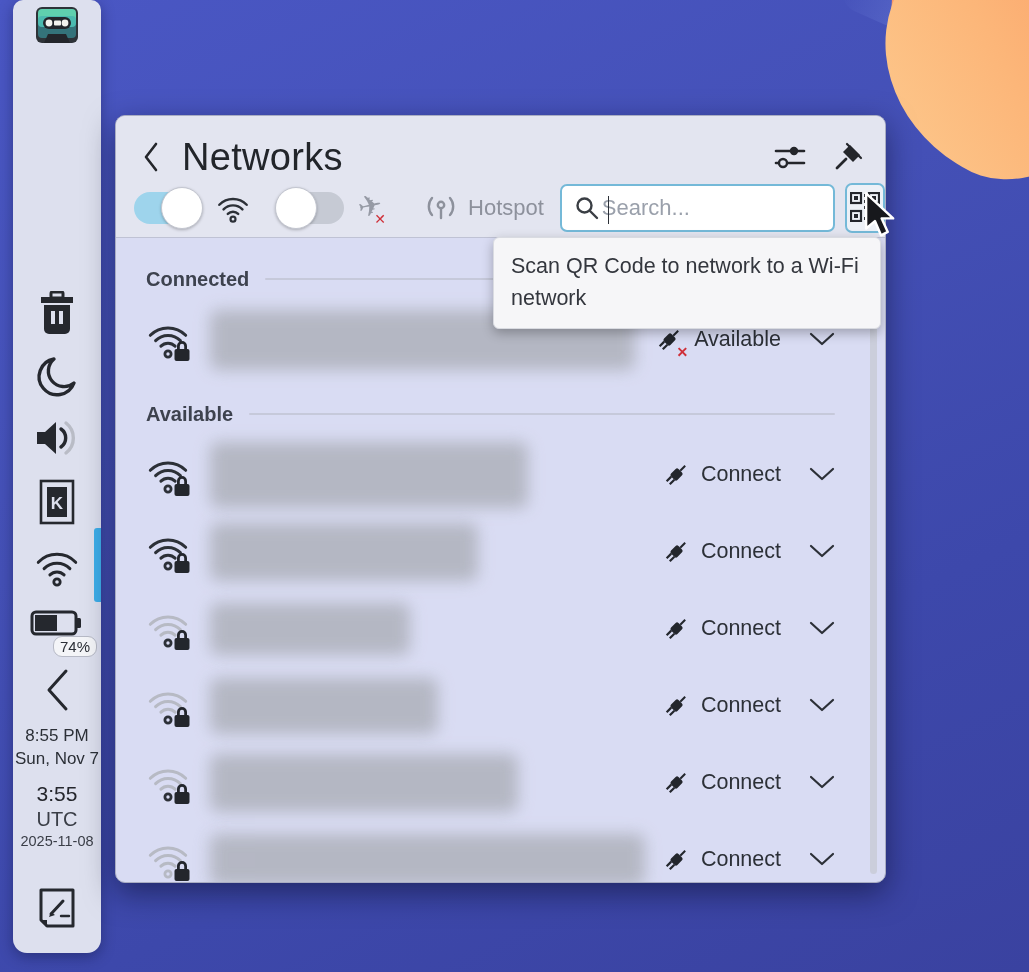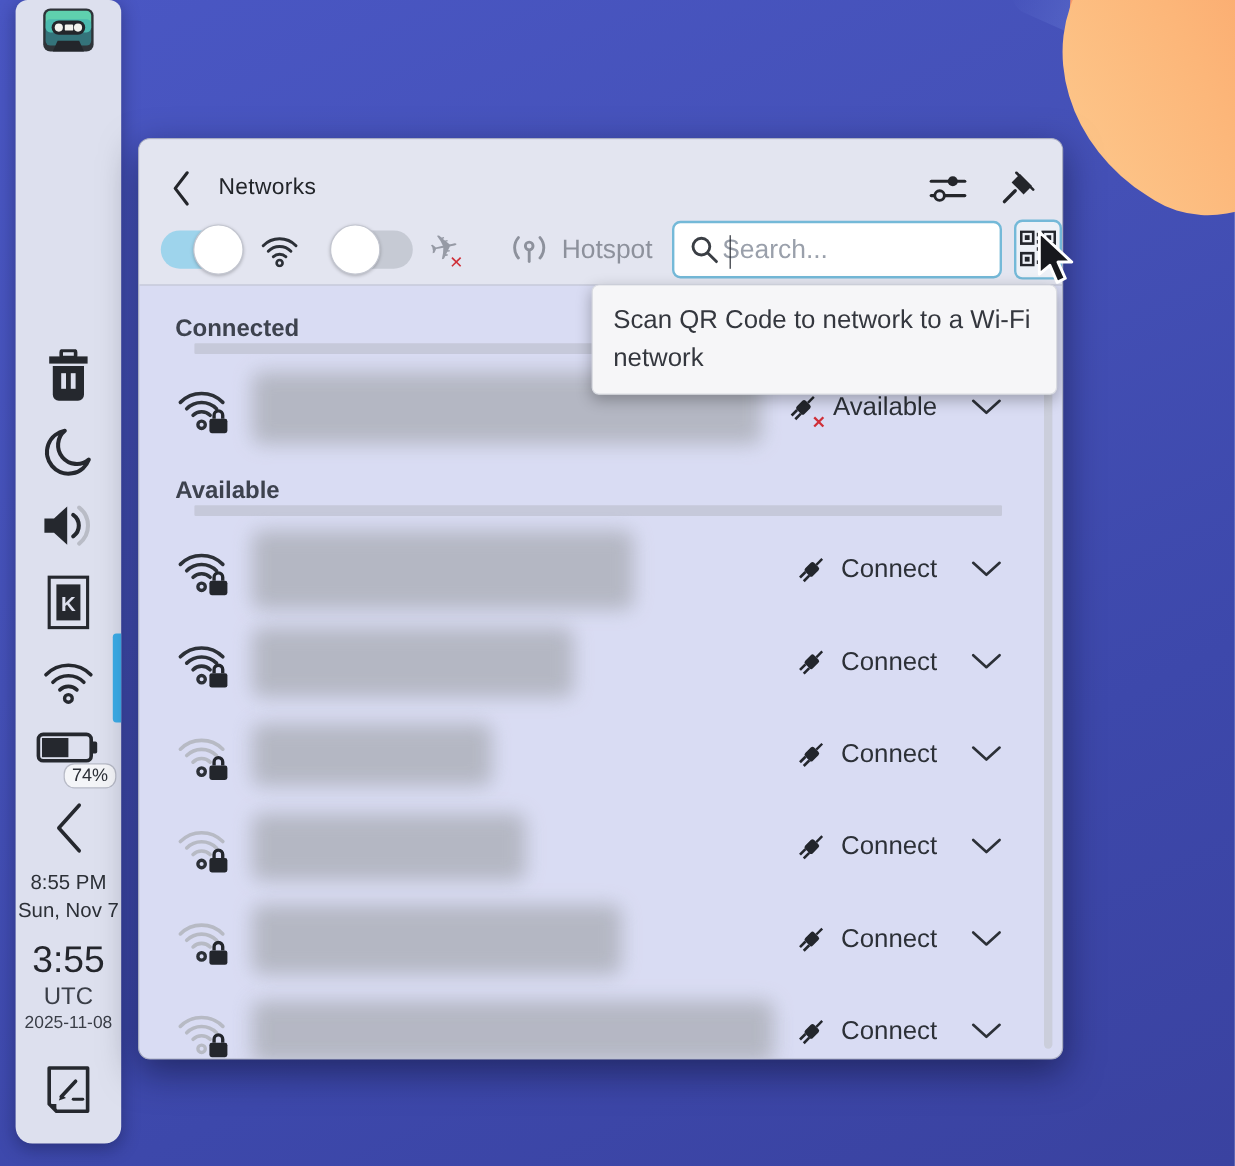--- a/index.html
+++ b/index.html
@@ -28,35 +28,35 @@
   .p-icon { position:absolute; left:50%; transform:translateX(-50%); display:flex;
     align-items:center; justify-content:center; }
   .active-strip { position:absolute; right:0; top:528px; width:7px; height:74px;
     background:#3daee9; border-radius:3px 0 0 3px; }
   .badge { position:absolute; left:40px; top:636px; background:#f4f5f8;
     border:1px solid #b7bac6; border-radius:9px; padding:1px 6px;
     font-size:15px; color:#2c3037; }
   .clock-a { position:absolute; left:0; right:0; top:725px; text-align:center;
     color:#2c3037; font-size:17px; line-height:1.35; }
   .clock-b { position:absolute; left:0; right:0; top:782px; text-align:center; color:#24262c; }
-  .clock-b .big { font-size:31px; line-height:1.15; }
+  .clock-b .big { font-size:21px; line-height:1.15; }
   .clock-b .zone { font-size:20px; color:#3a3e47; margin-top:2px; }
   .clock-b .date { font-size:14.5px; color:#3a3e47; margin-top:2px; }
 
   
   .popup { position:absolute; left:115px; top:115px; width:771px; height:768px;
     background:#d9dcf3; border:1px solid #a9adc2; border-radius:10px;
     box-shadow:0 10px 30px rgba(8,10,35,.5); overflow:hidden; }
   .popup-header { position:relative; height:122px; background:#e3e5f0;
     border-bottom:1px solid #bfc2d4; }
   .hdr-row { position:absolute; left:0; right:0; top:16px; height:50px;
     display:flex; align-items:center; }
   .back-btn { margin-left:26px; background:none; border:none; cursor:pointer;
     display:flex; align-items:center; }
-  .popup-title { font-size:19px; color:#22252a; margin-left:22px; letter-spacing:.3px; }
+  .popup-title { font-size:38px; color:#22252a; margin-left:22px; letter-spacing:.3px; }
   .hdr-actions { margin-left:auto; margin-right:22px; display:flex; gap:26px; align-items:center; }
   .icon-btn { background:none; border:none; cursor:pointer; display:flex; align-items:center; }
 
   .toolbar { position:absolute; left:0; right:0; top:66px; height:52px;
     display:flex; align-items:center; }
   .toggle { width:64px; height:32px; border-radius:16px; position:relative; flex:0 0 auto; }
   .toggle .knob { position:absolute; top:-5px; width:42px; height:42px; border-radius:50%;
     background:#fff; border:1px solid #c3c6d0; box-shadow:0 1px 3px rgba(0,0,0,.25); }
   .toggle.on { background:#9ed4ec; }
   .toggle.on .knob { right:-5px; }
@@ -69,21 +69,21 @@
   .search-box input { border:none; outline:none; flex:1; height:100%; font-size:22px;
     background:transparent; color:#2c3037; padding-left:2px;
     font-family:"Liberation Sans","DejaVu Sans",sans-serif; }
   .search-box input::placeholder { color:#9aa0ab; }
   .caret { position:absolute; left:46px; top:10px; width:1.5px; height:28px; background:#2c3037; }
   .qr-btn { width:54px; height:50px; background:#edf1f7; border:2px solid #74b9d8;
     border-radius:7px; display:flex; align-items:center; justify-content:center; cursor:pointer; }
 
   .list { position:absolute; left:0; right:0; top:123px; bottom:0;
     padding:24px 50px 0 30px; }
-  .section-hdr { display:flex; height:32px; margin-bottom:6px;flex-direction:column; }
+  .section-hdr { display:flex; align-items:center; height:32px; margin-bottom:6px; }
   .section-hdr .lbl { font-size:20px; font-weight:bold; color:#3d424e; }
   .section-hdr .rule { flex:1; height:2px; background:#c6c9da; margin-left:16px; border-radius:1px; }
   .sec-available { margin-top:20px; }
 
   .net-row { display:flex; align-items:center; height:77px; }
   .wifi-wrap { width:52px; flex:0 0 auto; display:flex; align-items:center; }
   .blurred-name { margin-left:12px; background:#aeb1bb; border-radius:8px;
     filter:blur(8px); opacity:.85; flex:0 0 auto; }
   .row-actions { margin-left:auto; display:flex; align-items:center; }
   .action-btn { background:none; border:none; cursor:pointer; display:flex;

